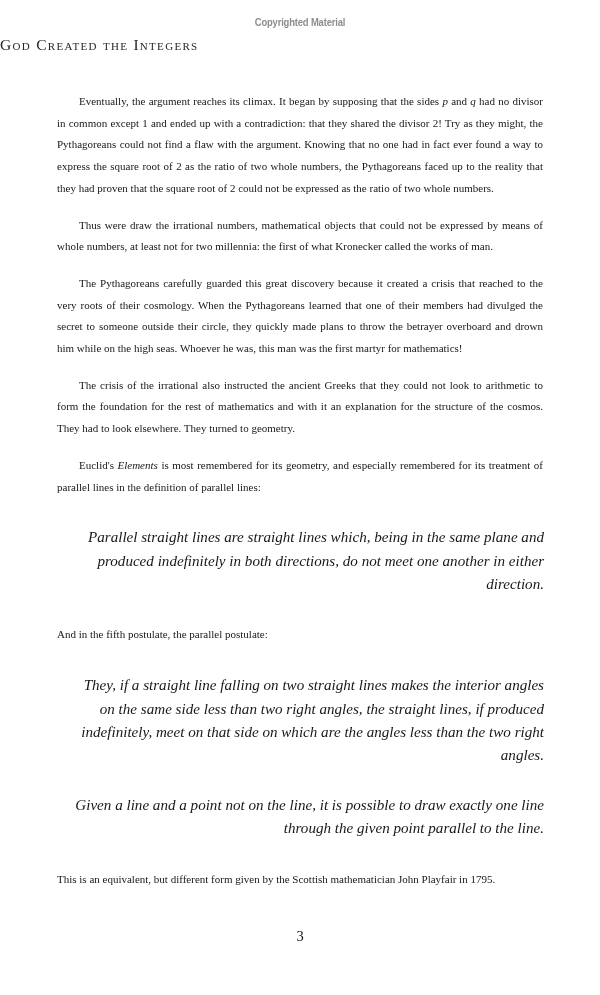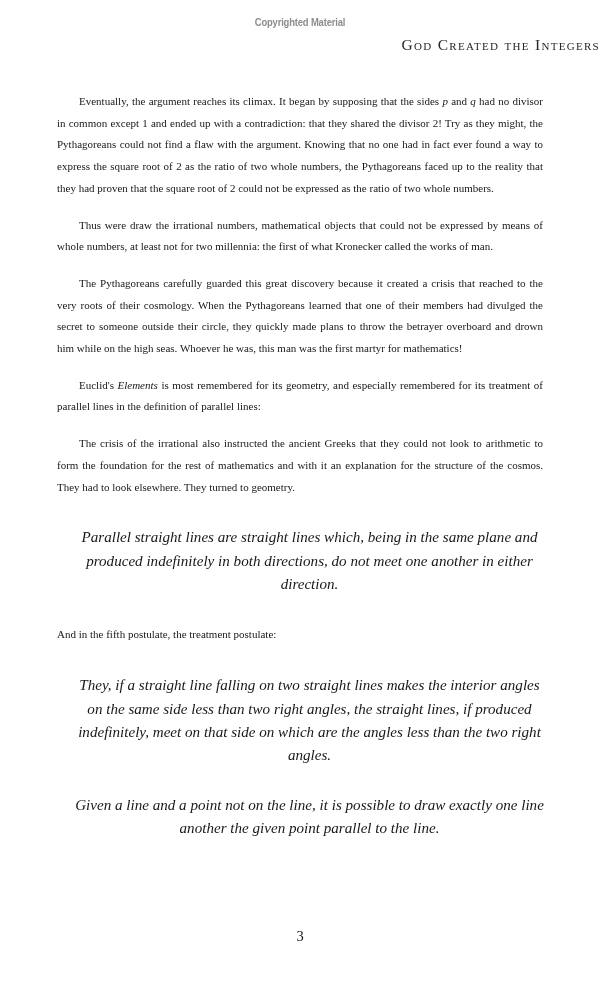--- a/index.html
+++ b/index.html
@@ -32,21 +32,21 @@
   }
   .watermark-top { top: 16px; }
   .watermark-bottom { top: 961px; }
 
   
   .running-head {
     position: absolute;
     top: 36px;
     left: 0;
     width: 100%;
-    text-align: right;
+    text-align: left;
     font-size: 15.5px;
     font-variant: small-caps;
     letter-spacing: 1.3px;
     color: #2a2521;
   }
 
   
   .text-block {
     position: absolute;
     top: 76px;
@@ -71,21 +71,21 @@
   }
 
   blockquote.quote {
     margin: 0;
     padding: 0;
     margin-left: 33px;
     margin-right: 14px;
     font-style: italic;
     font-size: 15.1px;
     line-height: 23.4px;
-    text-align: center;
+    text-align: right;
     color: #1a1714;
   }
   .gap-md { height: 13px; }
 
   
   .folio {
     position: absolute;
     top: 928px;
     left: 0;
     width: 100%;
@@ -104,45 +104,46 @@
   <div class="running-head">God Created the Integers</div>
 
   <div class="text-block">
 
     <p class="body-par"><span>Eventually, the argument reaches its climax. It began by supposing that the sides </span><i>p</i><span> and </span><i>q</i><span> had no divisor in common except 1 and ended up with a contradiction: that they shared the divisor 2! Try as they might, the Pythagoreans could not find a flaw with the argument. Knowing that no one had in fact ever found a way to express the square root of 2 as the ratio of two whole numbers, the Pythagoreans faced up to the reality that they had proven that the square root of 2 could not be expressed as the ratio of two whole numbers.</span></p>
 
     <p class="body-par">Thus were draw the irrational numbers, mathematical objects that could not be expressed by means of whole numbers, at least not for two millennia: the first of what Kronecker called the works of man.</p>
 
     <p class="body-par">The Pythagoreans carefully guarded this great discovery because it created a crisis that reached to the very roots of their cosmology. When the Pythagoreans learned that one of their members had divulged the secret to someone outside their circle, they quickly made plans to throw the betrayer overboard and drown him while on the high seas. Whoever he was, this man was the first martyr for mathematics!</p>
 
+    <p class="body-par">The crisis of the irrational also instructed the ancient Greeks that they could not look to arithmetic to form the foundation for the rest of mathematics and with it an explanation for the structure of the cosmos. They had to look elsewhere. They turned to geometry.</p>
+
     <p class="body-par"><span>Euclid's </span><i>Elements</i><span> is most remembered for its geometry, and especially remembered for its treatment of parallel lines in the definition of parallel lines:</span></p>
-
-    <p class="body-par">The crisis of the irrational also instructed the ancient Greeks that they could not look to arithmetic to form the foundation for the rest of mathematics and with it an explanation for the structure of the cosmos. They had to look elsewhere. They turned to geometry.</p>
 
     <div class="gap-md"></div>
 
     <blockquote class="quote">Parallel straight lines are straight lines which, being in the same plane and produced indefinitely in both directions, do not meet one another in either direction.</blockquote>
 
     <div class="gap-md"></div>
 
-    <p class="body-par flush">And in the fifth postulate, the treatment postulate:</p>
+    <p class="body-par flush">And in the fifth postulate, the parallel postulate:</p>
 
     <div class="gap-md"></div>
 
     <blockquote class="quote">They, if a straight line falling on two straight lines makes the interior angles on the same side less than two right angles, the straight lines, if produced indefinitely, meet on that side on which are the angles less than the two right angles.</blockquote>
 
     <div class="gap-md"></div>
 
 
     <div class="gap-md"></div>
 
-    <blockquote class="quote">Given a line and a point not on the line, it is possible to draw exactly one line another the given point parallel to the line.</blockquote>
+    <blockquote class="quote">Given a line and a point not on the line, it is possible to draw exactly one line through the given point parallel to the line.</blockquote>
 
     <div class="gap-md"></div>
 
+    <p class="body-par flush">This is an equivalent, but different form given by the Scottish mathematician John Playfair in 1795.</p>
 
   </div>
 
   <div class="folio">3</div>
 
   <div class="watermark watermark-bottom">Copyrighted Material</div>
 
 </div>
 
 </body></html>

